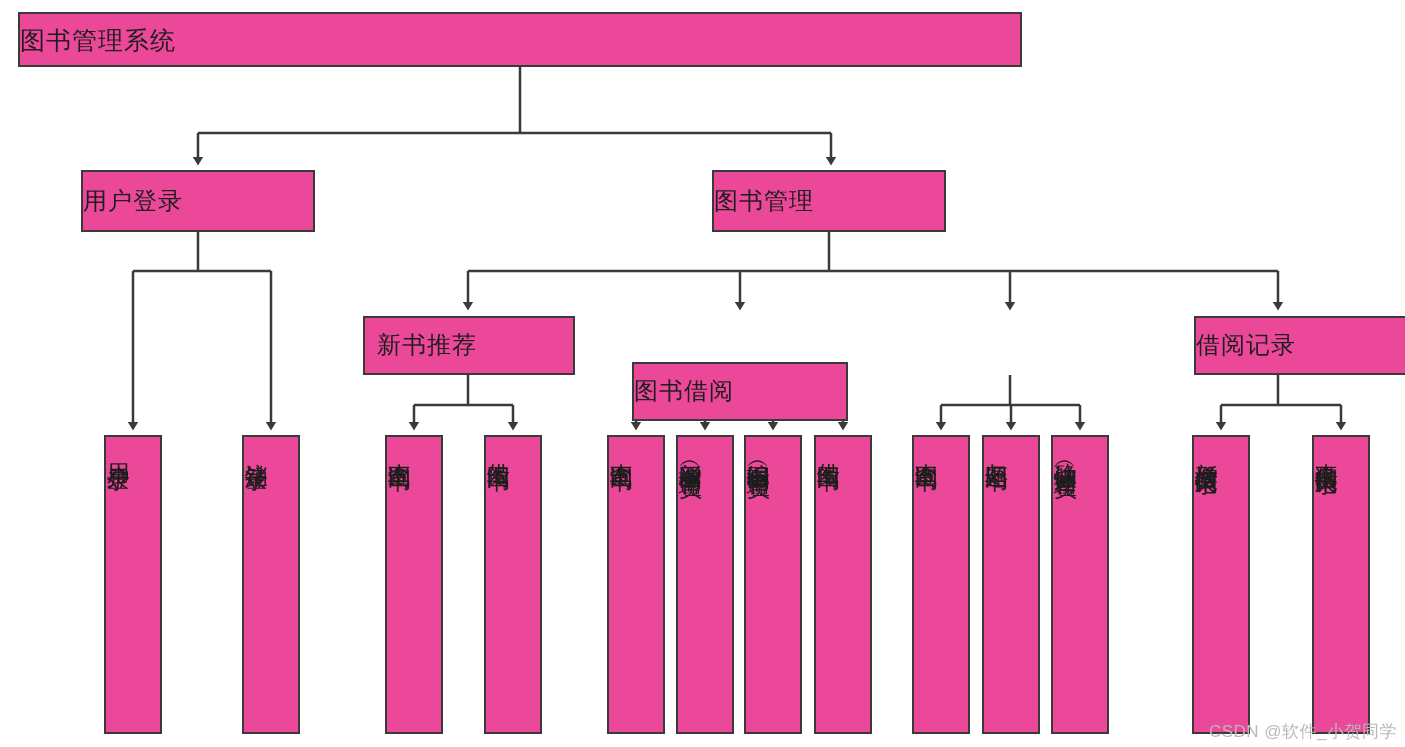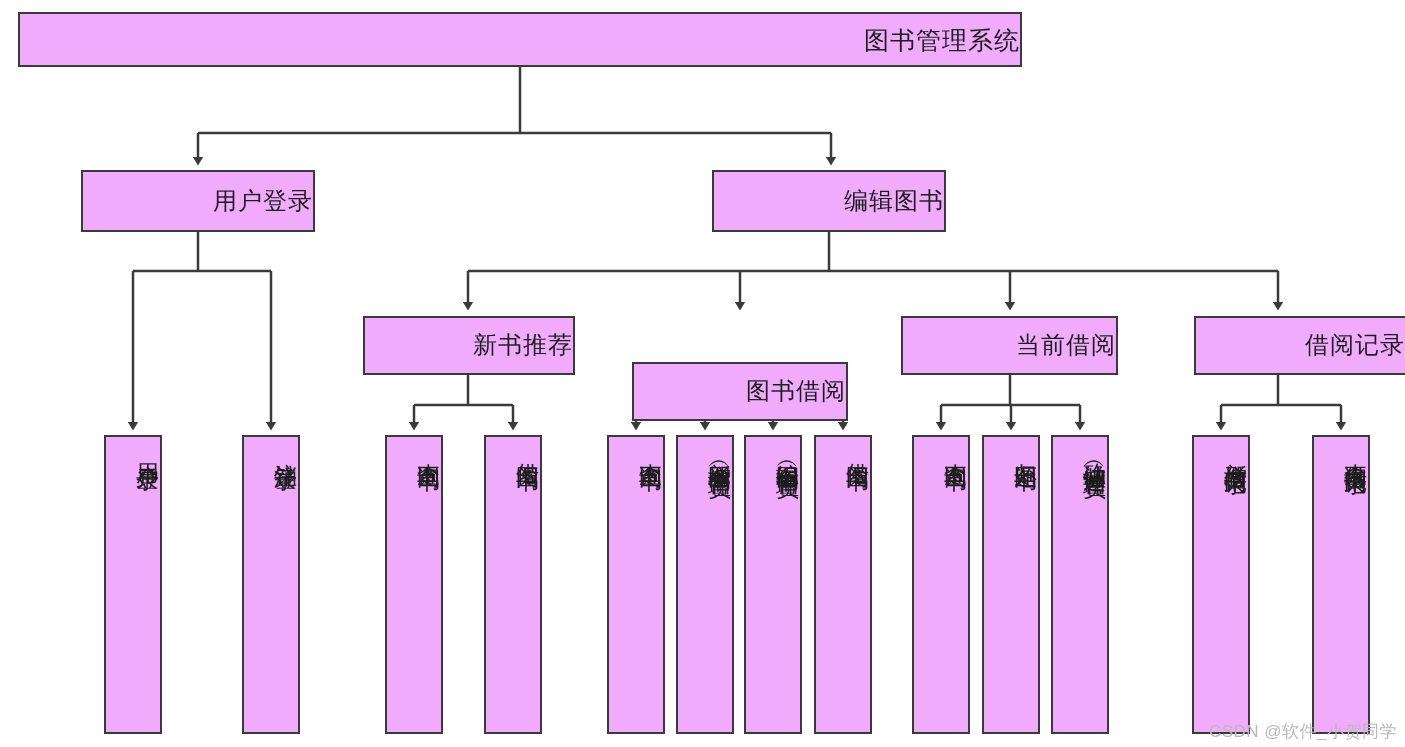--- a/index.html
+++ b/index.html
@@ -22,24 +22,24 @@
     left: 0;
     top: 0;
     width: 1405px;
     height: 747px;
     pointer-events: none;
   }
   .node {
     position: absolute;
     box-sizing: border-box;
     border: 2.5px solid #3a3a3a;
-    background: #f0abfc;
+    background: #ec4899;
     display: flex;
     align-items: center;
-    justify-content: flex-end;
+    justify-content: flex-start;
     color: #1d1d1d;
   }
   .node.horiz {
     font-size: 24px;
     letter-spacing: 1px;
     line-height: 1.2;
   }
   .node.vert {
     font-size: 23px;
     letter-spacing: 2px;
@@ -123,31 +123,28 @@
   </svg>
 
   <div class="node horiz root" style="left:18px; top:12px; width:1004px; height:55px;">
     <span>图书管理系统</span>
   </div>
 
   <div class="node horiz" style="left:81px; top:170px; width:234px; height:62px;">
     <span>用户登录</span>
   </div>
   <div class="node horiz" style="left:712px; top:170px; width:234px; height:62px;">
-    <span>编辑图书</span>
+    <span>图书管理</span>
   </div>
 
   <div class="node horiz" style="left:363px; top:316px; width:212px; height:59px;padding-left:12px;">
     <span>新书推荐</span>
   </div>
   <div class="node horiz" style="left:632px; top:316px; width:216px; height:59px;margin-top:46px;">
     <span>图书借阅</span>
-  </div>
-  <div class="node horiz" style="left:901px; top:316px; width:217px; height:59px;">
-    <span>当前借阅</span>
   </div>
   <div class="node horiz" style="left:1194px; top:316px; width:213px; height:59px;">
     <span>借阅记录</span>
   </div>
 
   <div class="node vert" style="left:104px; top:435px; width:58px; height:299px;">
     <span class="vtext">用户登录</span>
   </div>
   <div class="node vert" style="left:242px; top:435px; width:58px; height:299px;">
     <span class="vtext">注销登录</span>

